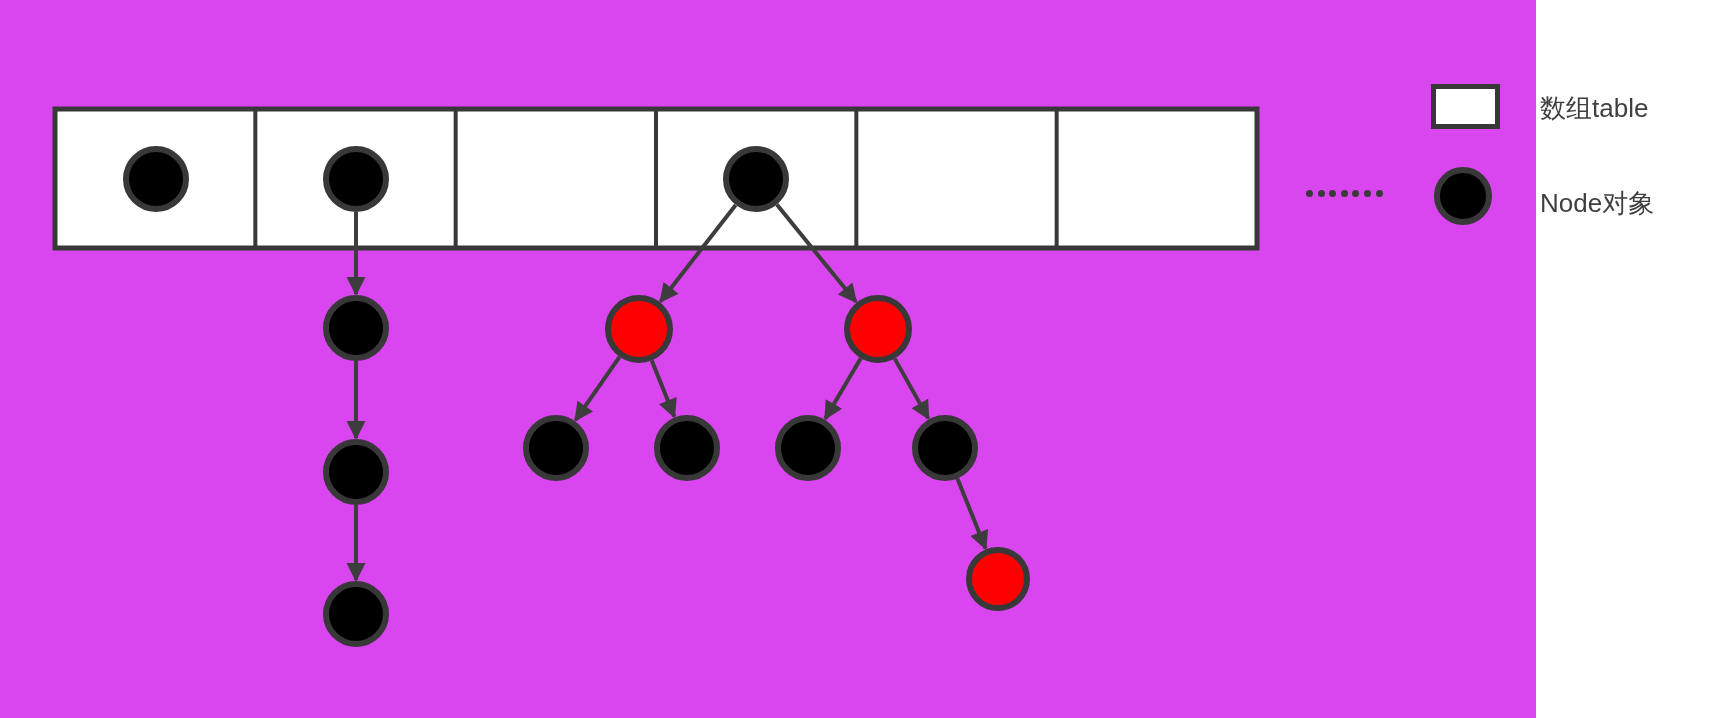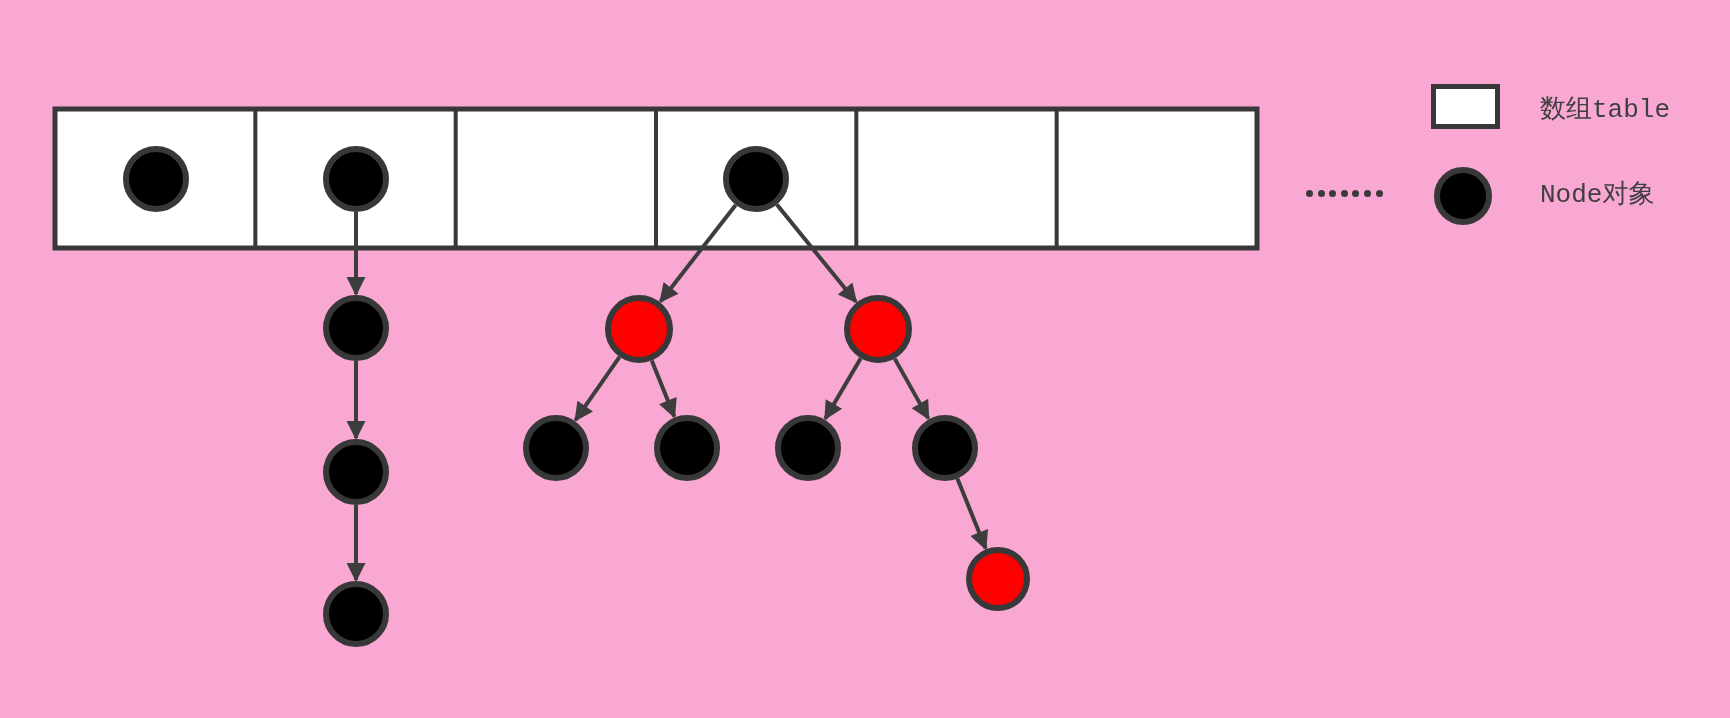--- a/index.html
+++ b/index.html
@@ -1,33 +1,33 @@
 <!DOCTYPE html>
 <html><head>
 <meta charset="utf-8">
 <style>
   * { margin: 0; padding: 0; box-sizing: border-box; }
   html, body { background: #ffffff; }
   body {
     font-family: "Liberation Sans", "DejaVu Sans", sans-serif;
     width: 1730px; height: 718px; position: relative; overflow: hidden;
   }
-  .canvas { position: absolute; left: 0; top: 0; width: 1730px; height: 718px; background: #f9a8d4; font-family: Liberation Mono, monospace; }
+  .canvas { position: absolute; left: 0; top: 0; width: 1536px; height: 718px; background: #d946ef; }
   svg.diagram { position: absolute; left: 0; top: 0; }
   .legend-swatch-rect {
     position: absolute; left: 1431px; top: 84px; width: 69px; height: 45px;
     border: 5px solid #383838; background: #ffffff;
   }
   .legend-swatch-circle {
     position: absolute; left: 1434px; top: 167px; width: 58px; height: 58px;
     border-radius: 50%; background: #000000; border: 6px solid #383838;
   }
   .legend-label { position: absolute; left: 1540px; font-size: 26px; color: #3f3f3f; white-space: nowrap; }
   .legend-label.array { top: 91px; }
-  .legend-label.node  { top: 176px; }
+  .legend-label.node  { top: 186px; }
   .dots-row { position: absolute; left: 1306px; top: 190px; display: flex; gap: 4.6px; align-items: center; }
   .dots-row .dot { width: 7px; height: 7px; border-radius: 50%; background: #3a3a3a; }
 </style>
 </head>
 <body>
 
 <div class="canvas">
   <svg class="diagram" id="diagram-svg" width="1730" height="718" viewBox="0 0 1730 718" xmlns="http://www.w3.org/2000/svg">
     <defs>
       <marker id="arrowhead" viewBox="0 0 10 10" refX="9" refY="5" markerUnits="userSpaceOnUse" markerWidth="24" markerHeight="19" orient="auto">

